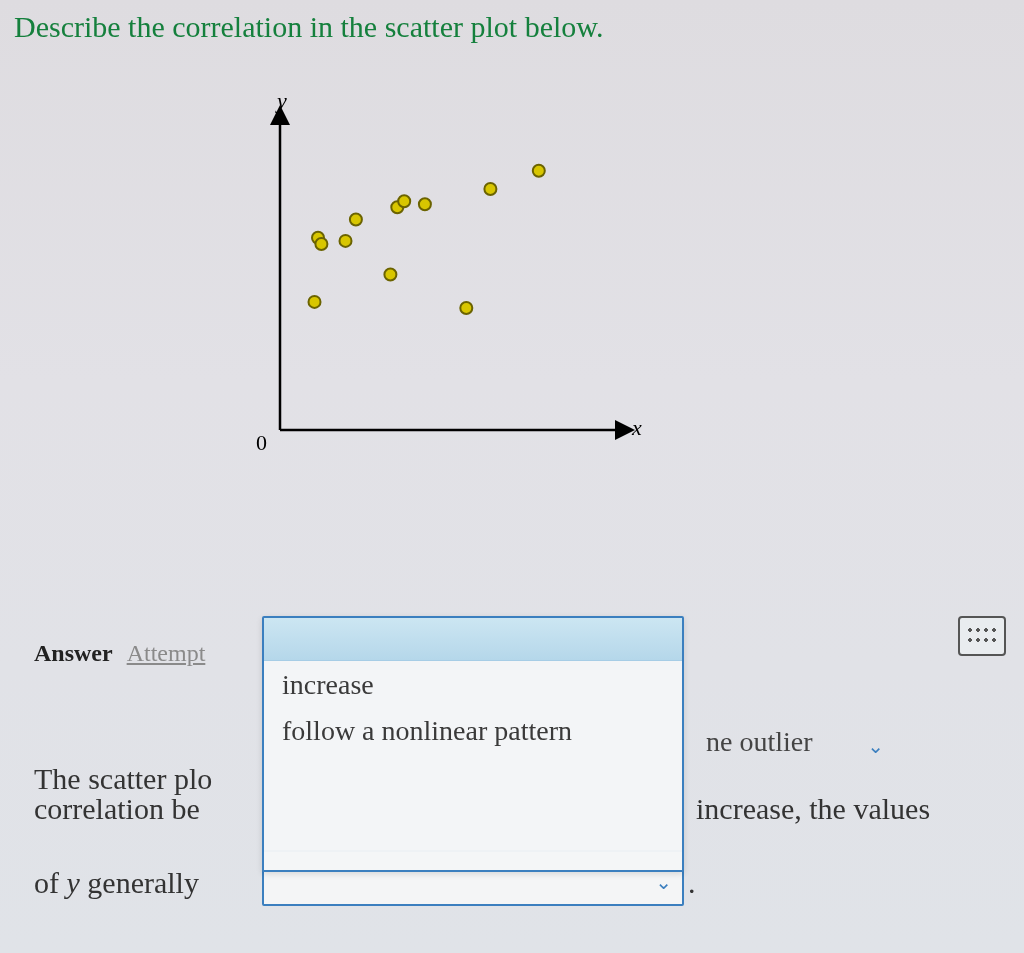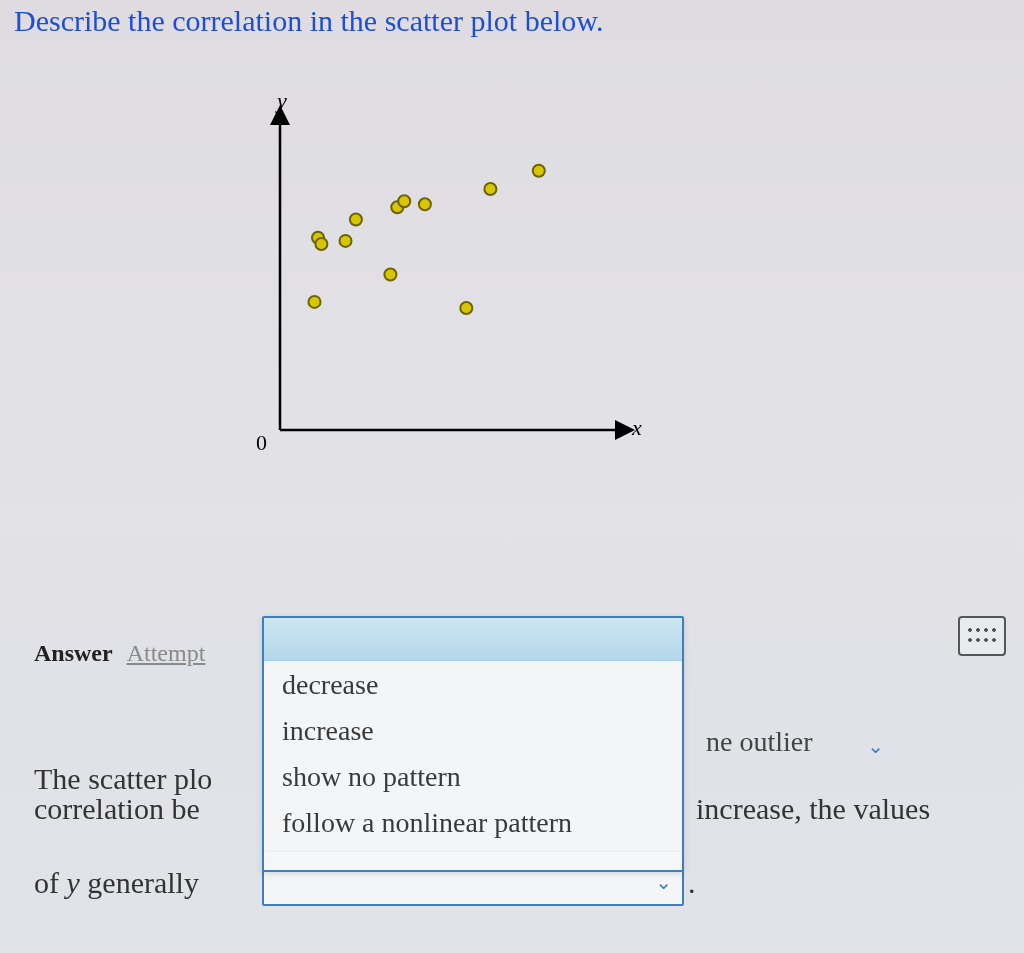--- a/index.html
+++ b/index.html
@@ -9,23 +9,23 @@
     height:953px;
     overflow:hidden;
     font-family:Georgia,'Times New Roman',serif;
     background:linear-gradient(180deg,#dedce0 0%,#e2e1e6 40%,#e0e3e8 100%);
     color:#1a1a1a;
   }
   body{position:relative;}
   .prompt{
     position:absolute;
     left:14px;
-    top:4px;
-    font-size:30px;
-    color:#1d4ed8;
+    top:10px;
+    font-size:30px;
+    color:#15803d;
   }
   .chart-area{
     position:absolute;
     left:230px;
     top:90px;
     width:420px;
     height:370px;
   }
   .chart-area svg{width:100%;height:100%;}
   .answer-row{
@@ -202,22 +202,20 @@
 
 <div class="sentence line2">correlation be</div>
 <div class="right-text">increase, the values</div>
 
 <div class="sentence line3">
   <span>of </span><span class="ital">y</span><span> generally</span>
 </div>
 
 <div class="dropdown-open">
   <div class="dd-highlight"></div>
-  <div class="dd-item">decrease</div>
   <div class="dd-item">increase</div>
-  <div class="dd-item">show no pattern</div>
   <div class="dd-item">follow a nonlinear pattern</div>
 </div>
 
 <div class="select-collapsed bottom-select">
   <span class="chev">⌄</span>
 </div>
 <div class="afterdot">.</div>
 
 </body></html>

